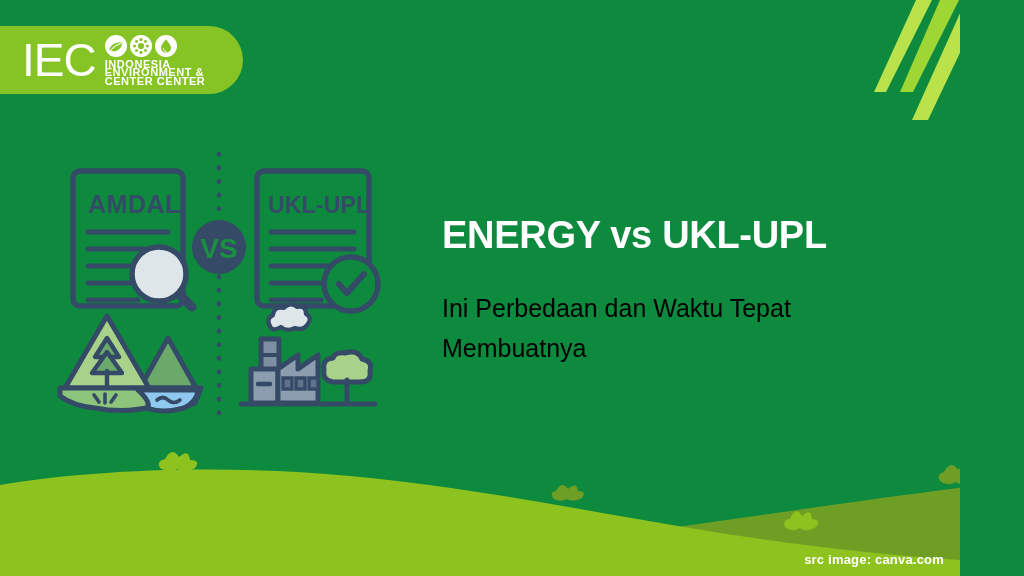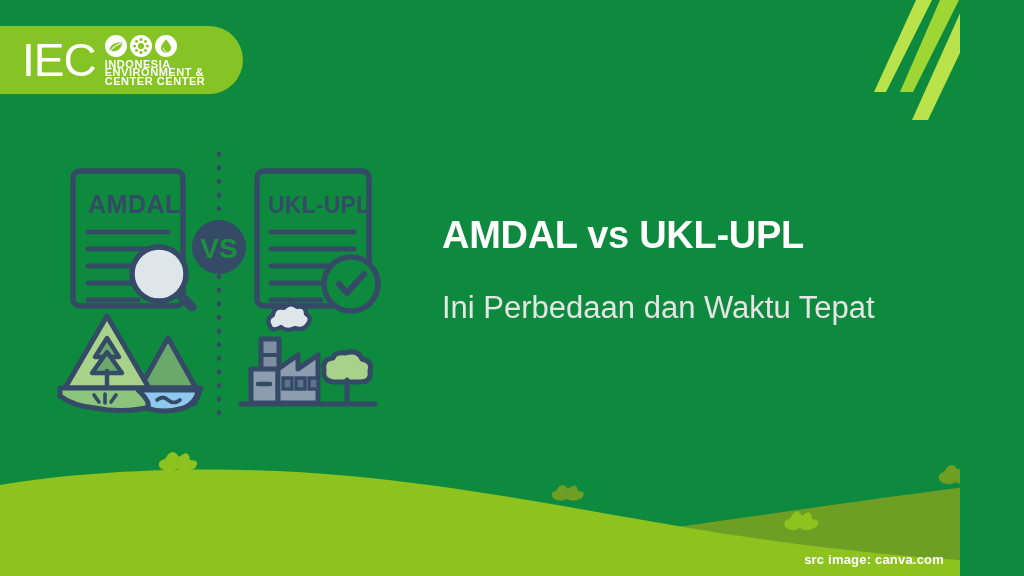--- a/index.html
+++ b/index.html
@@ -61,22 +61,22 @@
     color:#ffffff;
     font-size:38px;
     font-weight:bold;
     letter-spacing:-0.3px;
     line-height:1.1;
     white-space:nowrap;
   }
   .subline {
     position:absolute; left:442px; top:288px;
     width:540px;
-    color:#e5e5e5;
-    font-size:31px;
+    color:#000000;
+    font-size:25px;
     font-weight:400;
     line-height:40px;
   }
 
   
   .credit {
     position:absolute; right:16px; bottom:9px;
     color:#ffffff;
     font-size:13px;
     font-weight:bold;
@@ -223,24 +223,25 @@
 
       <g>
         <path d="M290 203 q13 -4 17 6 q11 2 8 12 q2 11 -10 11 h-27 q-11 -2 -9 -12 q-2 -11 9 -12 q2 -6 12 -5 Z" fill="#a8d18a" stroke="#344a66" stroke-width="5" stroke-linejoin="round"></path>
         <line x1="292" y1="230" x2="292" y2="253" stroke="#344a66" stroke-width="5" stroke-linecap="round"></line>
       </g>
 
       <line x1="186" y1="254" x2="320" y2="254" stroke="#344a66" stroke-width="5" stroke-linecap="round"></line>
     </g>
   </svg>
 
-  <div class="headline">AMDAL vs UKL-UPL</div>
+  <div class="headline">ENERGY vs UKL-UPL</div>
 
   <div class="subline">
     <div>Ini Perbedaan dan Waktu Tepat</div>
+    <div>Membuatnya</div>
   </div>
 
   <svg class="hills" viewBox="0 0 1024 140" preserveAspectRatio="none">
 
     <path fill="#6f9e24" d="M1024 44 C900 58 760 80 610 100 C470 118 300 128 140 126 C80 125 30 122 0 119 L0 140 L1024 140 Z"></path>
     <g fill="#6f9e24">
       <path d="M556 55 q6 -11 12 -2 q9 -8 10 2 q9 0 4 7 q-9 5 -15 1 q-8 4 -14 -1 q-4 -6 3 -7 Z"></path>
       <path d="M944 36 q7 -13 14 -2 q10 -9 11 3 q10 0 5 8 q-11 6 -18 1 q-9 5 -16 -1 q-4 -7 4 -9 Z"></path>
     </g>
 

